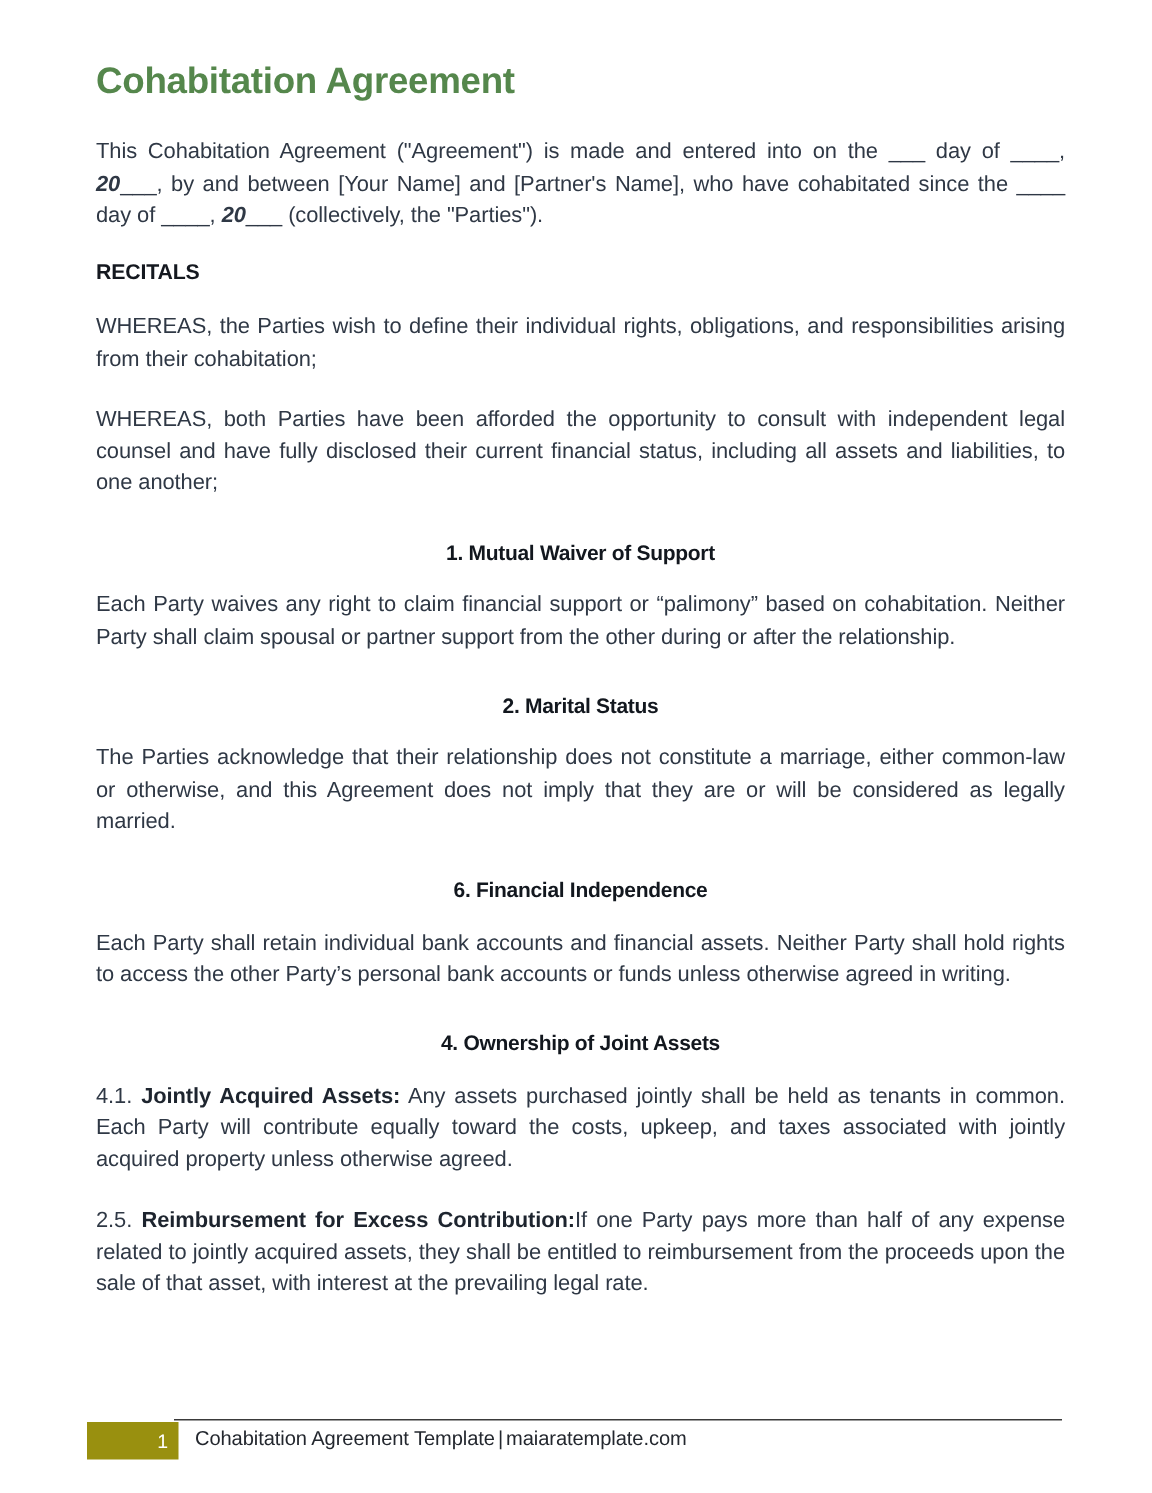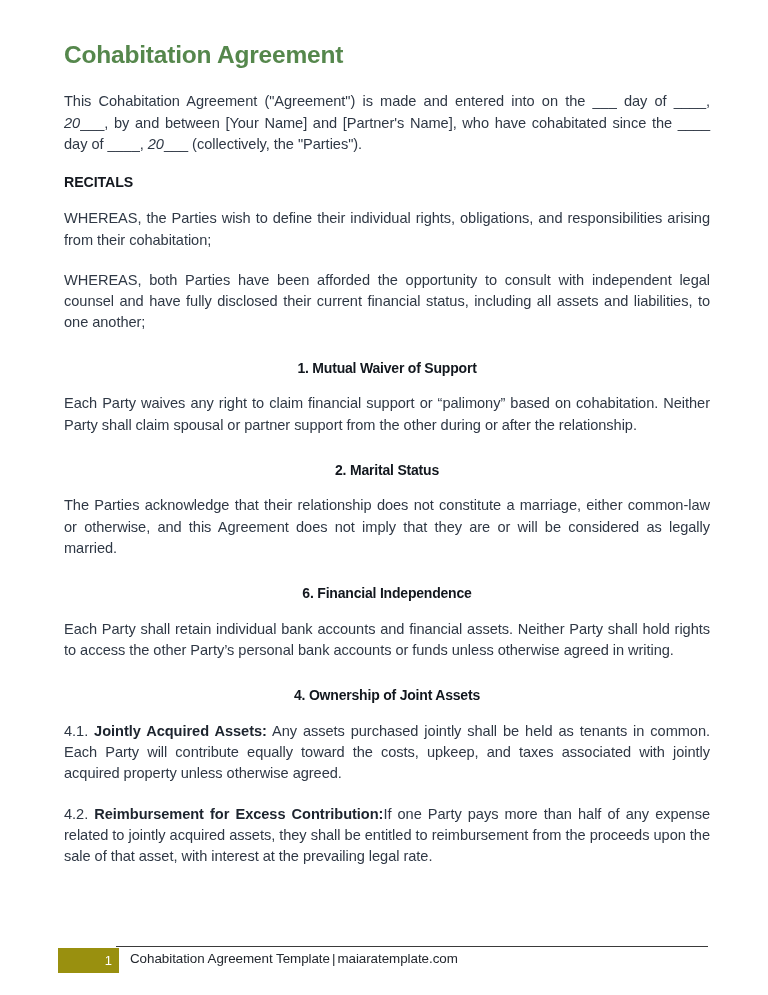--- a/index.html
+++ b/index.html
@@ -45,21 +45,21 @@
     font-size: 14.6px;
     line-height: 1.46;
     color: #2f3845;
     margin: 0 0 19px 0;
     text-align: justify;
     text-justify: inter-word;
     letter-spacing: -0.05px;
   }
 
   .bi {
-    font-weight: normal;
+    font-weight: bold;
     font-style: italic;
   }
   .lead {
     font-weight: bold;
     color: #1d242e;
   }
 
   
   .recitals {
     font-size: 14.2px;
@@ -152,21 +152,21 @@
     <h2 class="sec-head">2. Marital Status</h2>
     <p class="para">The Parties acknowledge that their relationship does not constitute a marriage, either common-law or otherwise, and this Agreement does not imply that they are or will be considered as legally married.</p>
 
     <h2 class="sec-head">6. Financial Independence</h2>
     <p class="para">Each Party shall retain individual bank accounts and financial assets. Neither Party shall hold rights to access the other Party’s personal bank accounts or funds unless otherwise agreed in writing.</p>
 
     <h2 class="sec-head">4. Ownership of Joint Assets</h2>
 
     <p class="para"><span>4.1.</span>&nbsp;<span class="lead">Jointly Acquired Assets:</span><span> Any assets purchased jointly shall be held as tenants in common. Each Party will contribute equally toward the costs, upkeep, and taxes associated with jointly acquired property unless otherwise agreed.</span></p>
 
-    <p class="para"><span>4.2.</span>&nbsp;<span class="lead">Reimbursement for Excess Contribution:</span><span>If one Party pays more than half of any expense related to jointly acquired assets, they shall be entitled to reimbursement from the proceeds upon the sale of that asset, with interest at the prevailing legal rate.</span></p>
+    <p class="para"><span>2.5.</span>&nbsp;<span class="lead">Reimbursement for Excess Contribution:</span><span>If one Party pays more than half of any expense related to jointly acquired assets, they shall be entitled to reimbursement from the proceeds upon the sale of that asset, with interest at the prevailing legal rate.</span></p>
 
   </div>
 
   <div class="footer">
     <div class="footer-rule"></div>
   </div>
 
   <div class="page-num-box">
     <span class="page-num">1</span>
   </div>

